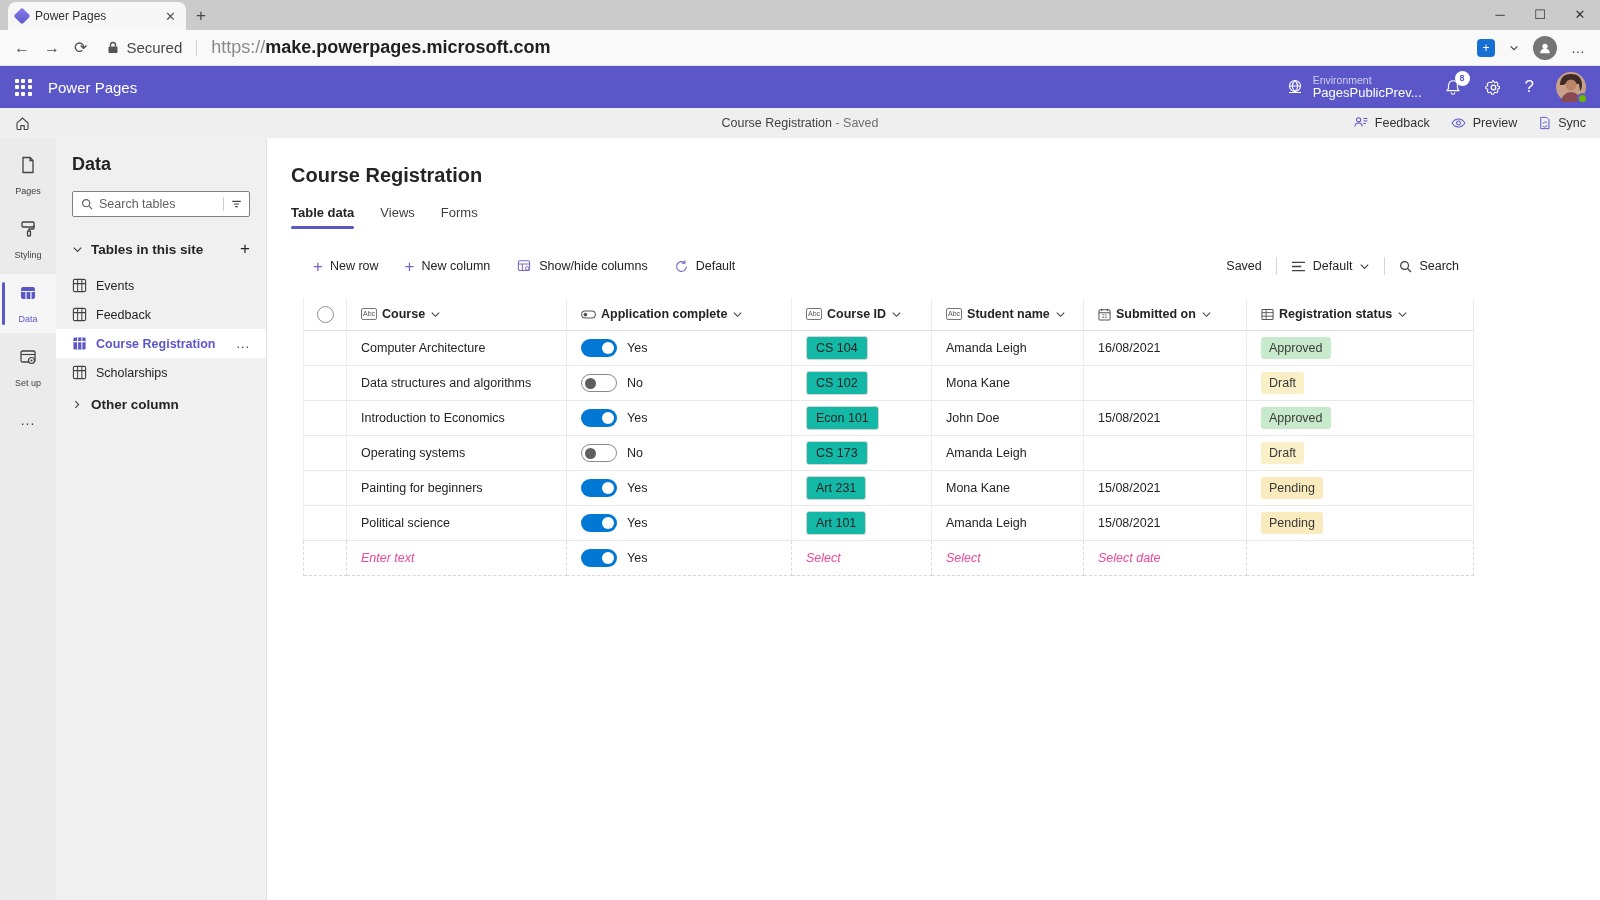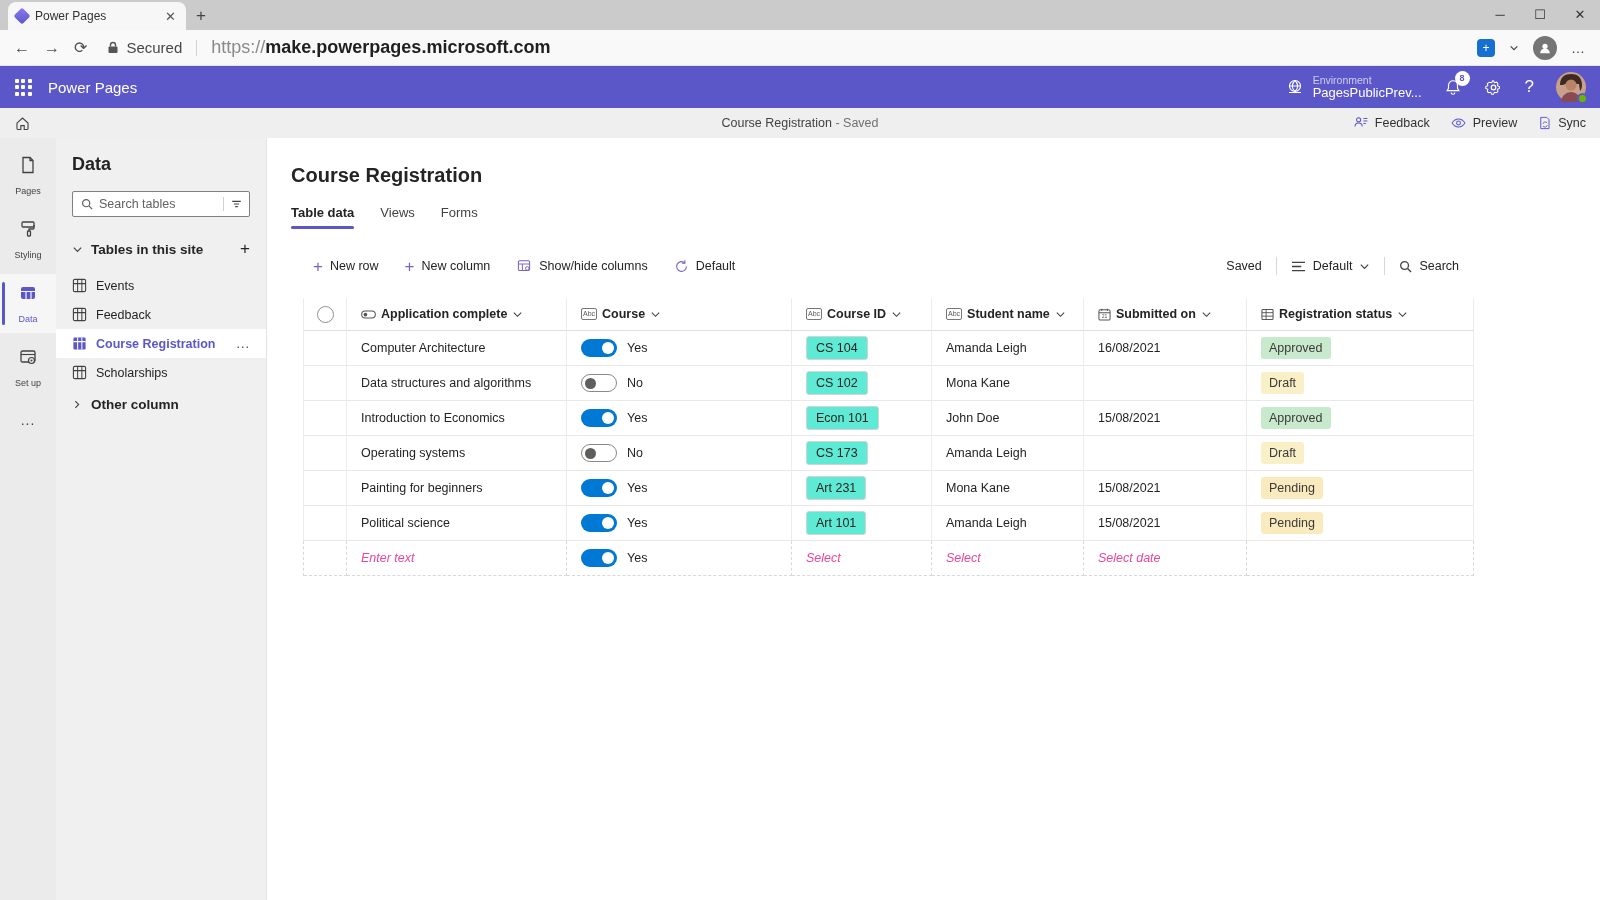--- a/index.html
+++ b/index.html
@@ -109,21 +109,21 @@
   .col-lbl { font-weight:700; }
   .sel-circle { width:17px; height:17px; border:1.5px solid #8f8f8f; border-radius:50%; }
   .type-icon { font-size:7px; color:#555; border:1px solid #777; border-radius:2px; padding:0 1px; line-height:1.3; flex:none; }
   .chev { color:#424242; display:flex; }
   .toggle { width:36px; height:18px; border-radius:9px; position:relative; flex:none; }
   .toggle.on { background:var(--toggle-on); }
   .toggle.on::after { content:""; position:absolute; right:3px; top:3px; width:12px; height:12px; background:#fff; border-radius:50%; }
   .toggle.off { background:#fff; border:1px solid #8a8886; }
   .toggle.off::after { content:""; position:absolute; left:3px; top:2.5px; width:11px; height:11px; background:#605e5c; border-radius:50%; }
   .tg-lbl { margin-left:10px; }
-  .id-box { border:1px solid #d4d4d4; border-radius:3px; background:#5eead4; padding:4px 9px; }
+  .id-box { border:1px solid #d4d4d4; border-radius:3px; background:#14b8a6; padding:4px 9px; }
   .status-badge { padding:4px 8px; border-radius:3px; color:#3b3a39; }
   .t-row.new .t-cell { border-right:1px dashed #d8d8d8; border-bottom:1px dashed #d8d8d8; }
   .t-row.new { border-left:1px dashed #d8d8d8; }
   .t-row.new .ph { font-style:italic; color:#ec4899; }
 </style>
 </head>
 <body>
 
 <div class="title-bar">
   <div class="tab">
@@ -411,32 +411,32 @@
           </span>
         </span>
       </div>
 
       <div class="grid-table">
         <div class="t-row t-head">
           <div class="t-cell sel">
               <span class="sel-circle"></span>
             </div>
           <div class="t-cell">
+            <span class="type-icon">Abc</span>
+            <span class="col-lbl">Course</span>
+            <svg class="chev" width="11" height="11" viewBox="0 0 12 12">
+                <path d="M2 4l4 4 4-4" fill="none" stroke="#424242" stroke-width="1.2"></path>
+              </svg>
+          </div>
+          <div class="t-cell">
             <svg width="15" height="9" viewBox="0 0 16 9">
                 <rect x="0.7" y="0.7" width="14.6" height="7.6" rx="3.8" fill="none" stroke="#555" stroke-width="1.1"></rect>
                 <circle cx="4.7" cy="4.5" r="2" fill="#555"></circle>
               </svg>
             <span class="col-lbl">Application complete</span>
-            <svg class="chev" width="11" height="11" viewBox="0 0 12 12">
-                <path d="M2 4l4 4 4-4" fill="none" stroke="#424242" stroke-width="1.2"></path>
-              </svg>
-          </div>
-          <div class="t-cell">
-            <span class="type-icon">Abc</span>
-            <span class="col-lbl">Course</span>
             <svg class="chev" width="11" height="11" viewBox="0 0 12 12">
                 <path d="M2 4l4 4 4-4" fill="none" stroke="#424242" stroke-width="1.2"></path>
               </svg>
           </div>
           <div class="t-cell">
             <span class="type-icon">Abc</span>
             <span class="col-lbl">Course ID</span>
             <svg class="chev" width="11" height="11" viewBox="0 0 12 12">
                 <path d="M2 4l4 4 4-4" fill="none" stroke="#424242" stroke-width="1.2"></path>
               </svg>

